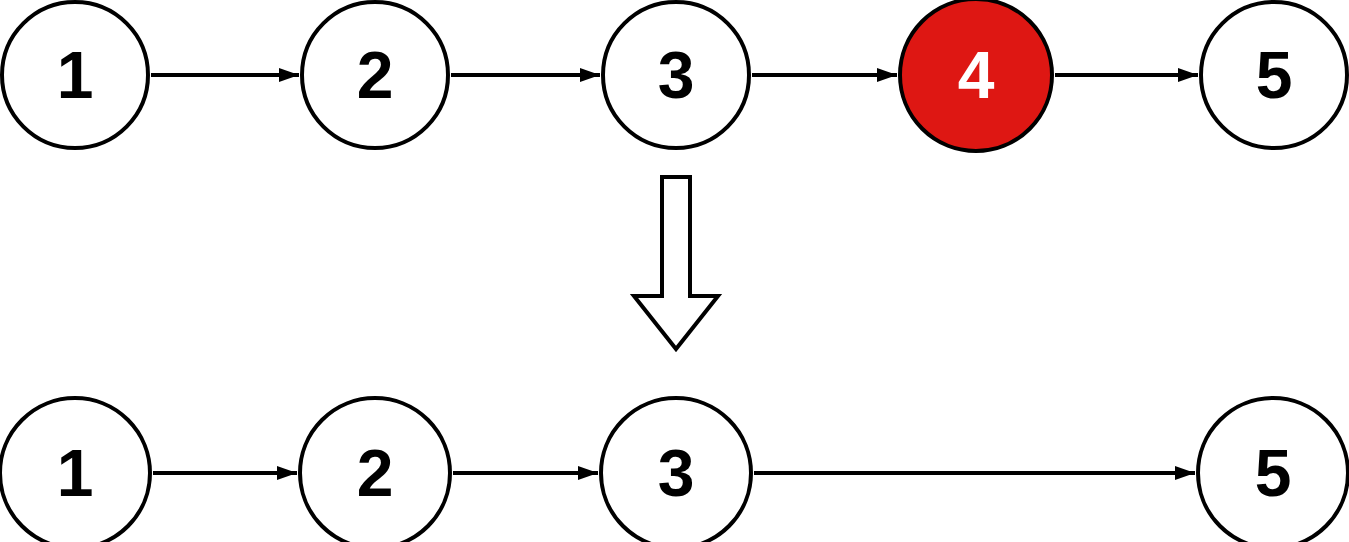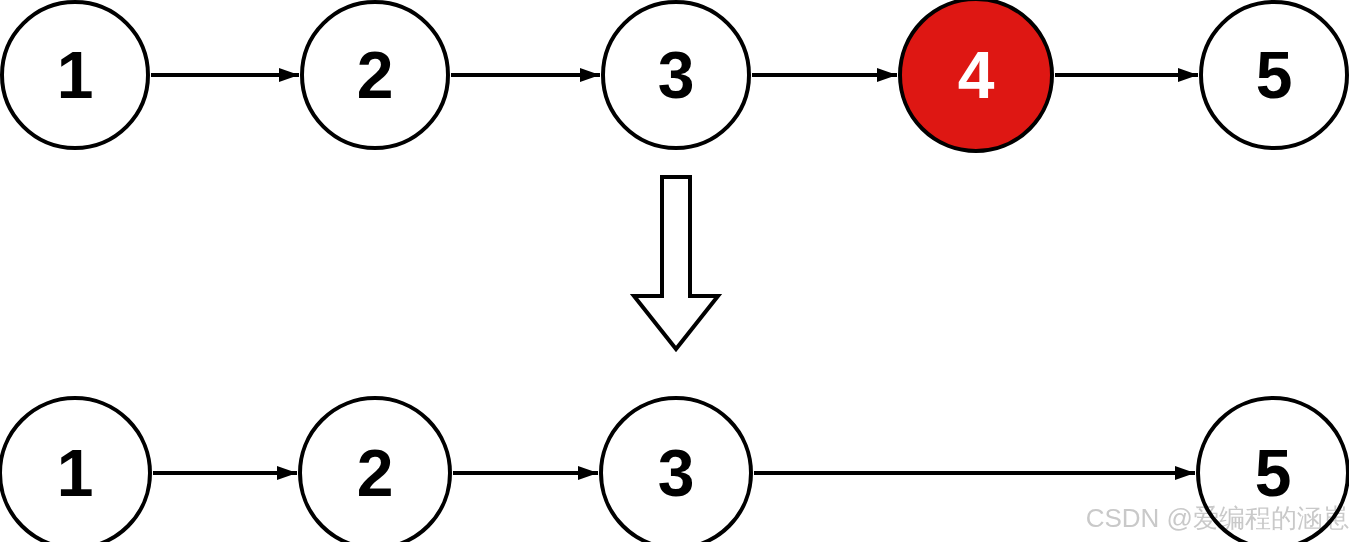--- a/index.html
+++ b/index.html
@@ -70,14 +70,13 @@
         <text x="375" y="496" text-anchor="middle" class="node-label" fill="#000000">2</text>
         <circle cx="676" cy="473" r="75" fill="#ffffff" stroke="#000000" stroke-width="4"></circle>
         <text x="676" y="496" text-anchor="middle" class="node-label" fill="#000000">3</text>
         <circle cx="1273" cy="473" r="75" fill="#ffffff" stroke="#000000" stroke-width="4"></circle>
         <text x="1273" y="496" text-anchor="middle" class="node-label" fill="#000000">5</text>
       </g>
     <g>
         <polygon points="662,177 690,177 690,296 718,296 676,349 634,296 662,296" fill="#ffffff" stroke="#000000" stroke-width="4" stroke-linejoin="miter"></polygon>
       </g>
   </svg>
-  <div class="watermark" style="color: rgb(201, 201, 201);">CSDN @爱编程的涵崽</div>
 </div>
 
 </body></html>

